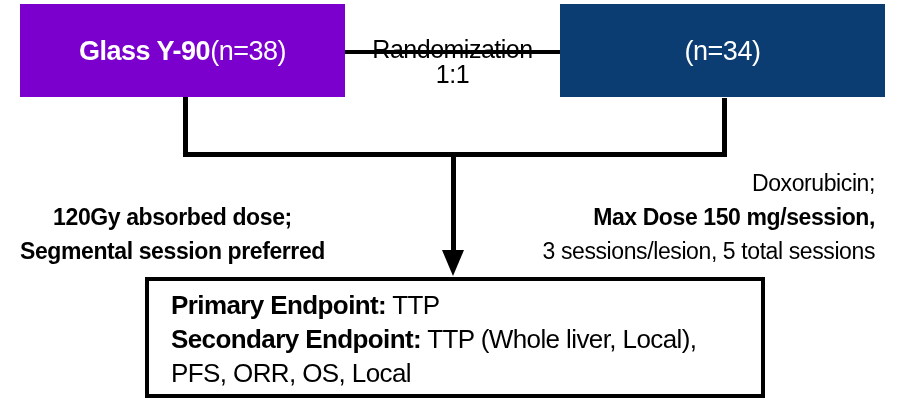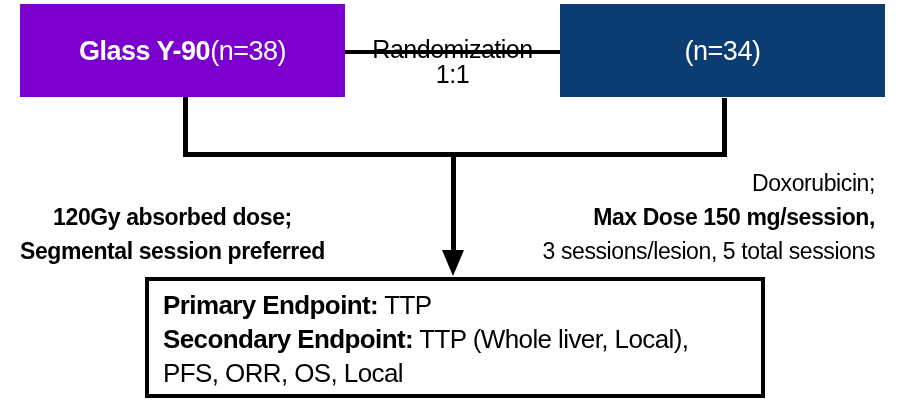--- a/index.html
+++ b/index.html
@@ -80,21 +80,21 @@
   .note .bold-line { font-weight: bold; }
 
   
   .endpoints-box {
     position: absolute;
     left: 145px; top: 277px;
     width: 620px; height: 121px;
     box-sizing: border-box;
     border: 4px solid var(--line, #000);
     background: #ffffff;
-    padding: 7px 14px;
+    padding: 7px 22px;
     font-size: 26px;
     line-height: 34px;
     letter-spacing: -0.6px;
   }
   .ep-line b { font-weight: bold; }
 </style>
 </head>
 <body>
 
 <div class="canvas">

